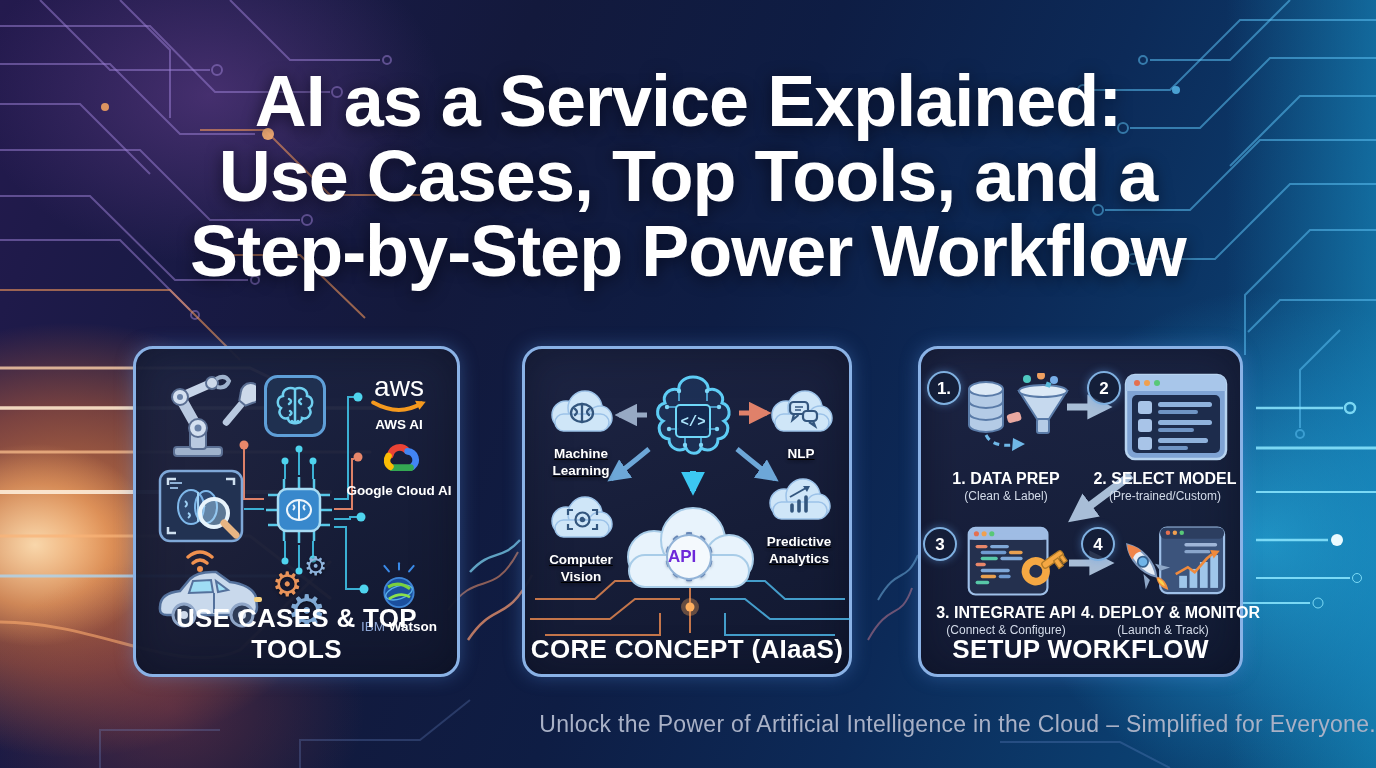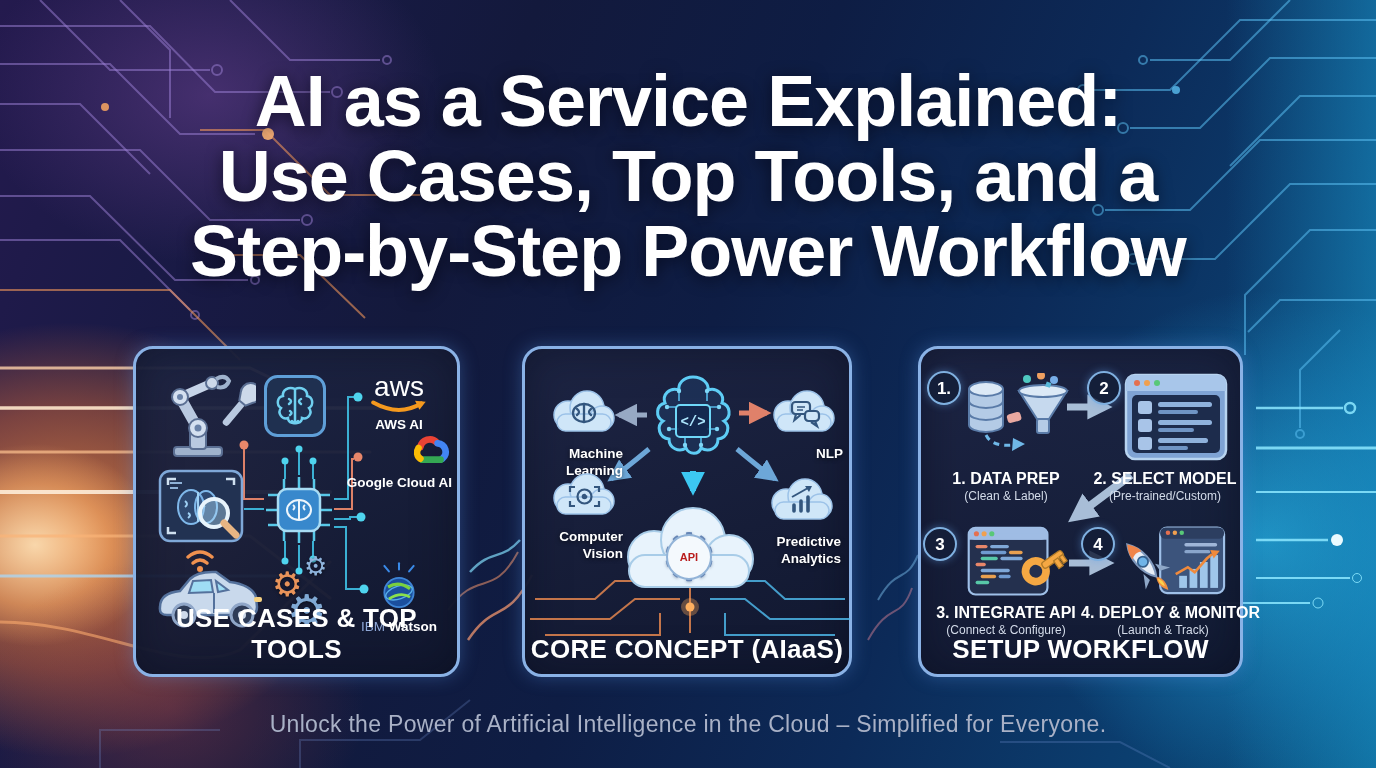--- a/index.html
+++ b/index.html
@@ -20,21 +20,21 @@
     background:radial-gradient(closest-side, rgba(140,60,72,.45), transparent 75%); }
   .glow-cyan-right { right:-210px; top:220px; width:640px; height:640px;
     background:radial-gradient(closest-side, rgba(45,195,245,.6), rgba(30,150,210,.32) 50%, transparent 78%); }
   .band-cyan-right { position:absolute; right:0; top:0; width:150px; height:768px; pointer-events:none;
     background:linear-gradient(90deg, rgba(20,140,200,0), rgba(28,162,216,.45)); }
   .bg-circuits { position:absolute; left:0; top:0; pointer-events:none; }
 
   .title { position:absolute; top:64px; left:0; right:0; text-align:center;
     font-size:72px; line-height:75px; font-weight:bold; color:#fff; letter-spacing:-1px;
     text-shadow:0 3px 16px rgba(0,0,12,.6); z-index:5; }
-  .tagline { position:absolute; top:711px; left:0; right:0; text-align:center;
+  .tagline { position:absolute; top:711px; left:0; right:0; text-align:right;
     font-size:23px; color:#a9b1c6; letter-spacing:.3px; z-index:5; }
 
   .panel { position:absolute; top:346px; height:331px; z-index:4;
     background:linear-gradient(160deg, rgba(30,37,68,.95), rgba(17,23,46,.96));
     border:3px solid #8ab2e6; border-radius:20px;
     box-shadow:0 0 18px rgba(90,150,230,.35), inset 0 0 40px rgba(8,12,28,.5); }
   #panel-use-cases { left:133px; width:327px; }
   #panel-core { left:522px; width:330px; }
   #panel-workflow { left:918px; width:325px; }
   .caption { position:absolute; bottom:9px; left:0; right:0; text-align:center;
@@ -50,31 +50,31 @@
   .aws-word { font-size:28px; font-weight:normal; color:#fff; letter-spacing:0; line-height:1; display:block; }
   .aws-smile { display:block; margin:-2px auto 0; }
   .logo-label { font-size:13.5px; font-weight:bold; color:#fff; margin-top:2px; }
   .ibm-prefix { color:#8fa8d8; font-weight:normal; }
 
   
   .p2-arrows, .p2-traces { position:absolute; left:0; pointer-events:none; }
   .p2-arrows { top:0; z-index:1; }
   .p2-traces { bottom:30px; z-index:1; }
   .brain-center { position:absolute; left:118px; top:22px; z-index:2; }
-  .svc { position:absolute; width:84px; text-align:right; z-index:2; }
+  .svc { position:absolute; width:84px; text-align:center; z-index:2;text-decoration:underline; }
   .svc-label { font-size:13.5px; font-weight:bold; color:#fff; line-height:1.25; margin-top:3px;
     text-shadow:0 1px 4px rgba(0,0,0,.6); }
   .svc-ml { left:14px; top:38px; } .svc-nlp { left:234px; top:38px; }
-  .svc-cv { left:14px; top:121px; } .svc-pa { left:232px; top:126px; }
+  .svc-cv { left:14px; top:144px; } .svc-pa { left:232px; top:126px; }
   .api-cloud { position:absolute; left:84px; top:146px; width:160px; height:112px; z-index:3; }
   .api-gear { position:absolute; left:50%; top:62px; transform:translate(-50%,-50%);
     font-size:66px; line-height:1; color:#6585b5; text-shadow:0 1px 3px rgba(40,70,110,.4); }
   .api-circle { position:absolute; left:50%; top:62px; transform:translate(-50%,-50%);
     width:46px; height:46px; border-radius:50%; background:#f4f9fd; border:2px solid #93b4d8;
-    font-size:11px; font-weight:bold; color:#b91c1c; line-height:42px; text-align:center; }
+    font-size:17px; font-weight:bold; color:#6d28d9; line-height:42px; }
 
   
   .step { position:absolute; text-align:center; z-index:2; }
   .badge { position:absolute; left:0; top:2px; width:34px; height:34px; border-radius:50%;
     border:2px solid #7fb0e0; background:rgba(20,30,56,.85); color:#fff; font-weight:bold;
     font-size:17px; line-height:31px; text-align:center; box-shadow:0 0 9px rgba(100,160,230,.45); z-index:3; }
   .sicon { display:flex; align-items:center; justify-content:center; padding-left:22px; }
   .row1 .sicon { height:96px; } .row2 .sicon { height:74px; }
   .stitle { font-size:16px; font-weight:bold; color:#fff; margin-top:5px; white-space:nowrap; }
   .ssub { font-size:12px; color:#d3dbe9; margin-top:1px; white-space:nowrap; }
@@ -304,21 +304,21 @@
 
     <div class="logos">
       <div class="logo-item" style="top:4px;">
         <span class="aws-word">aws</span>
         <svg class="aws-smile" width="58" height="16" viewBox="0 0 64 18">
           <path d="M3,4 Q32,20 57,5" stroke="#f5991e" stroke-width="4.5" fill="none" stroke-linecap="round"></path>
           <path d="M50,2 L62,3 L55,12 Z" fill="#f5991e"></path>
         </svg>
         <div class="logo-label">AWS AI</div>
       </div>
-      <div class="logo-item" style="top:64px;text-align:right;">
+      <div class="logo-item" style="top:72px;">
         <svg width="46" height="36" viewBox="0 0 48 36">
           <path d="M15,14 A10,10 0 0 1 32,9" stroke="#EA4335" stroke-width="7" fill="none" stroke-linecap="round"></path>
           <path d="M33,10 A9,9 0 0 1 38,26" stroke="#4285F4" stroke-width="7" fill="none" stroke-linecap="round"></path>
           <path d="M36,27 H17" stroke="#34A853" stroke-width="7" fill="none" stroke-linecap="round"></path>
           <path d="M15,26 A8,8 0 0 1 13,15" stroke="#FBBC05" stroke-width="7" fill="none" stroke-linecap="round"></path>
         </svg>
         <div class="logo-label">Google Cloud AI</div>
       </div>
       <div class="logo-item" style="top:192px;">
         <svg width="44" height="52" viewBox="0 0 48 56">

